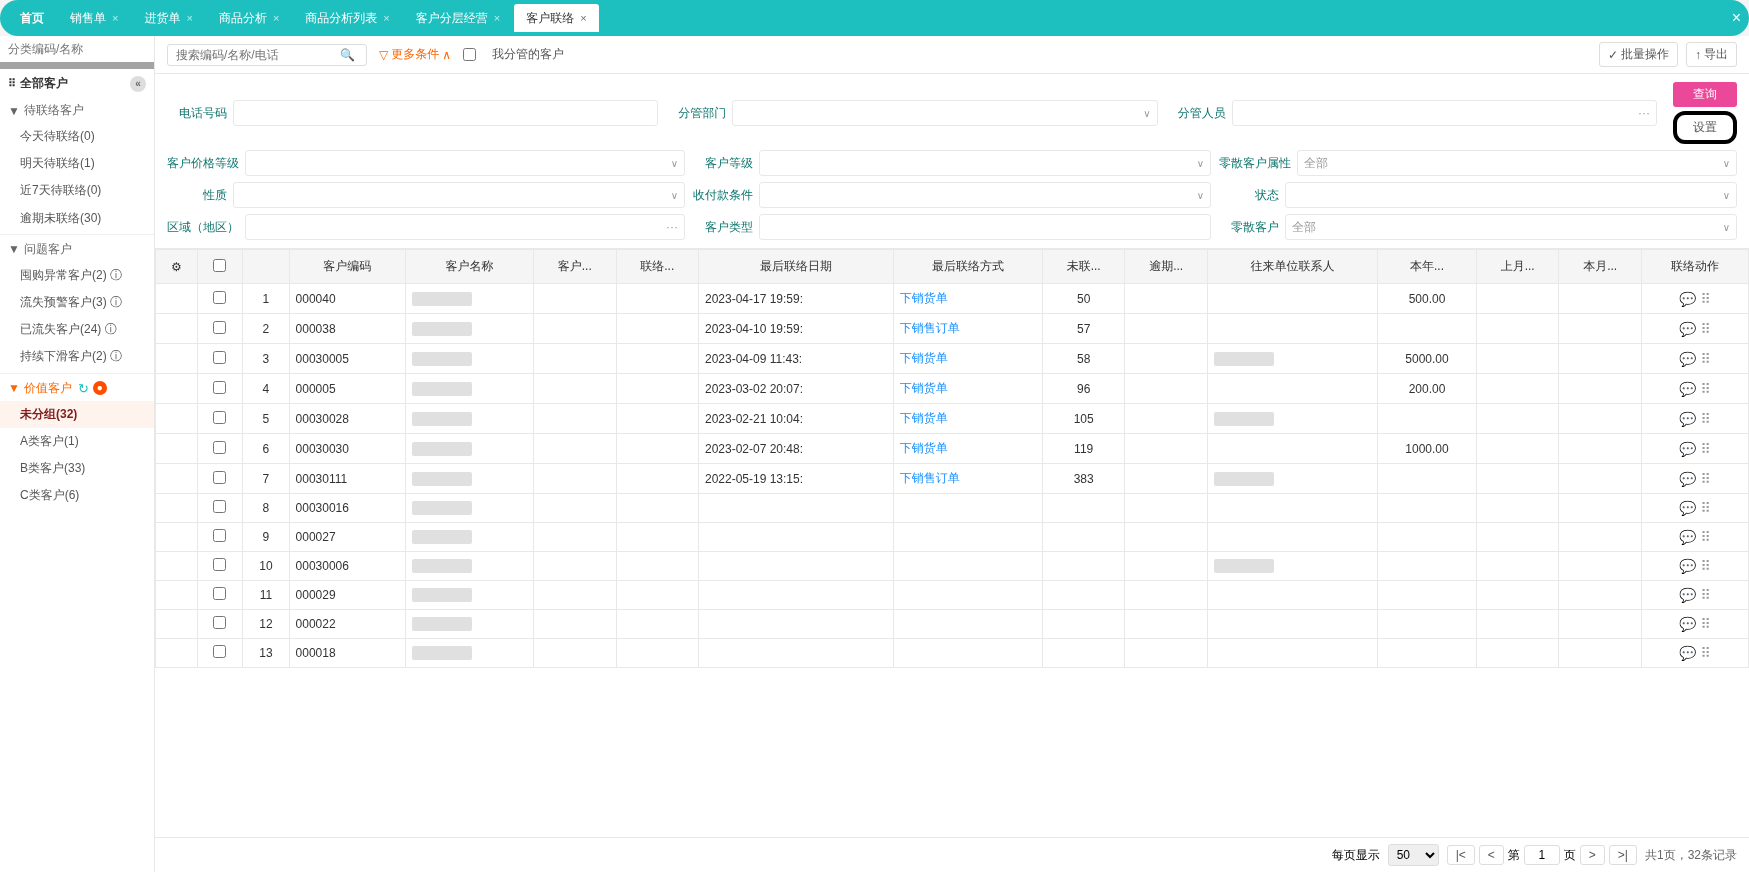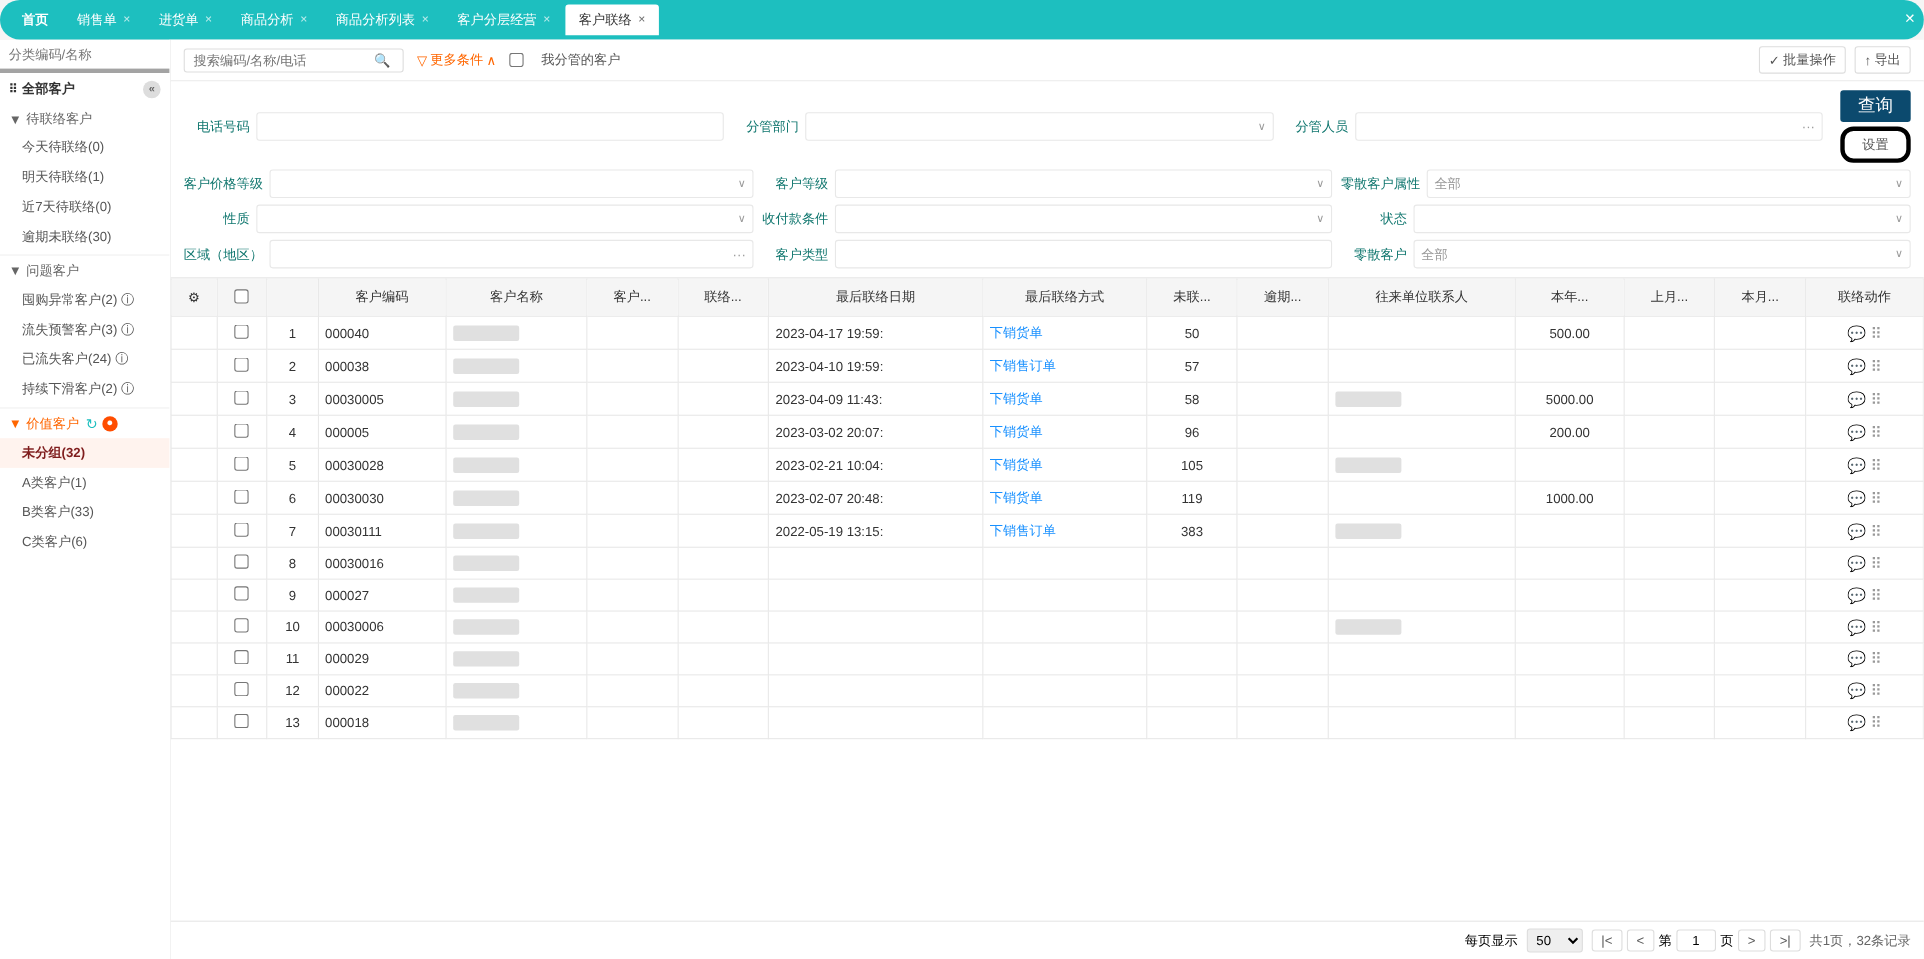--- a/index.html
+++ b/index.html
@@ -58,21 +58,21 @@
       border-right: 1px solid #e8e8e8;
       display: flex;
       flex-direction: column;
       overflow-y: auto;
       flex-shrink: 0;
     }
     .sidebar-search {
       display: flex;
       align-items: center;
       padding: 6px 8px;
-      border-bottom: 4px solid #a3a3a3;
+      border-bottom: 7px solid #a3a3a3;
       gap: 4px;
     }
     .sidebar-search input {
       border: none;
       outline: none;
       flex: 1;
       font-size: 12px;
       color: #999;
     }
     .sidebar-section-header {
@@ -219,27 +219,27 @@
       height: 26px;
     }
     .filter-field .field-input .arrow-down { font-size: 10px; color: #999; }
     .adv-filter-actions {
       display: flex;
       flex-direction: column;
       gap: 4px;
       margin-left: 8px;
     }
     .btn-query {
-      background: #0c4a6e;
+      background: #ec4899;
       color: #fff;
       border: none;
       border-radius: 3px;
       padding: 4px 16px;
       cursor: pointer;
-      font-size: 16px;
+      font-size: 12px;
     }
     .btn-reset {
       background: #fff;
       color: #555;
       border: 4px solid #000000;
       border-radius: 12px;
       padding: 4px 16px;
       cursor: pointer;
       font-size: 12px;
     }

